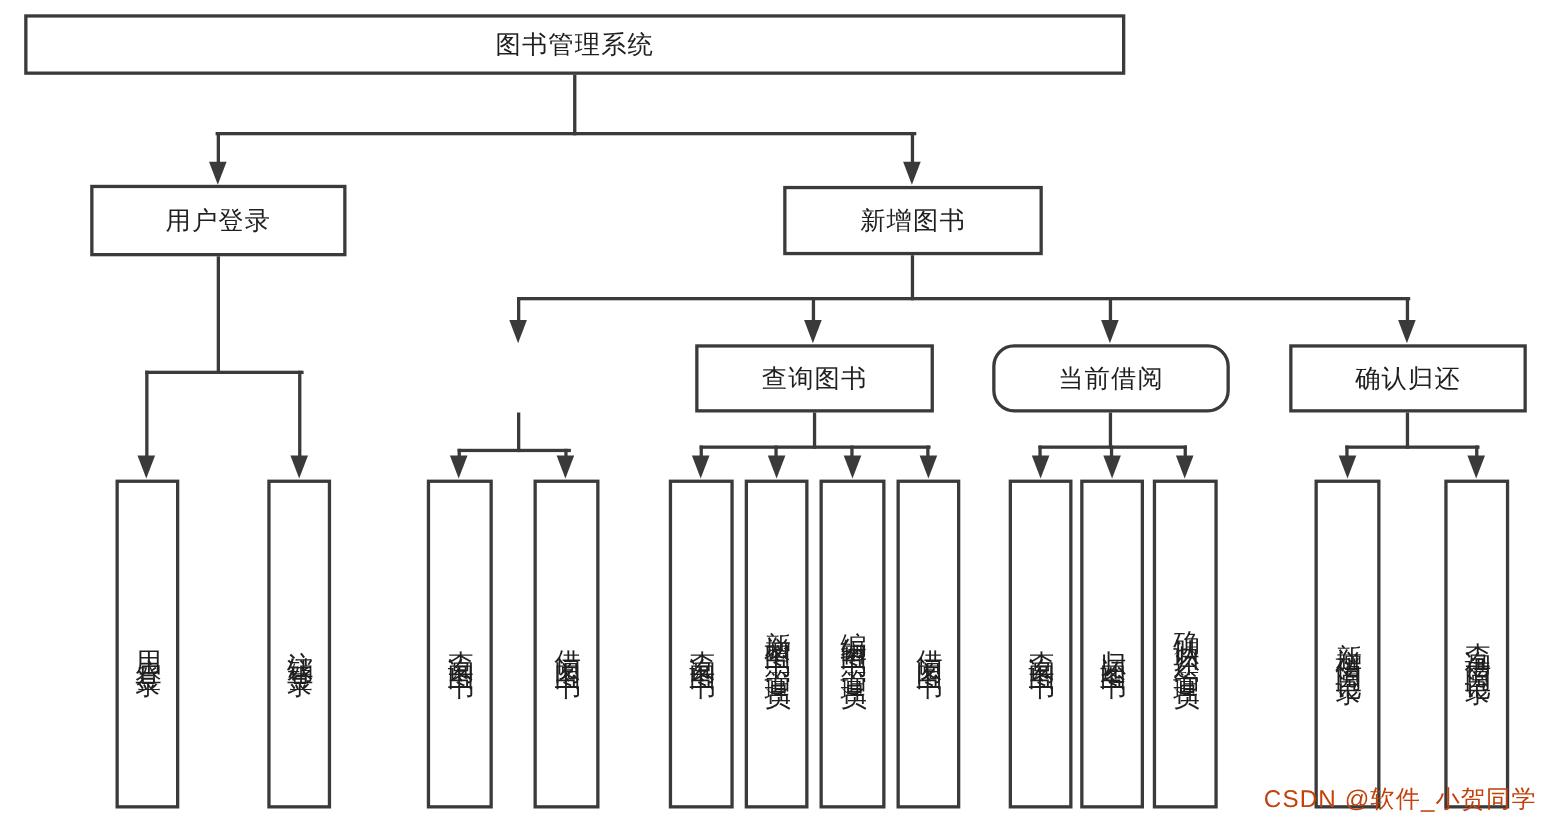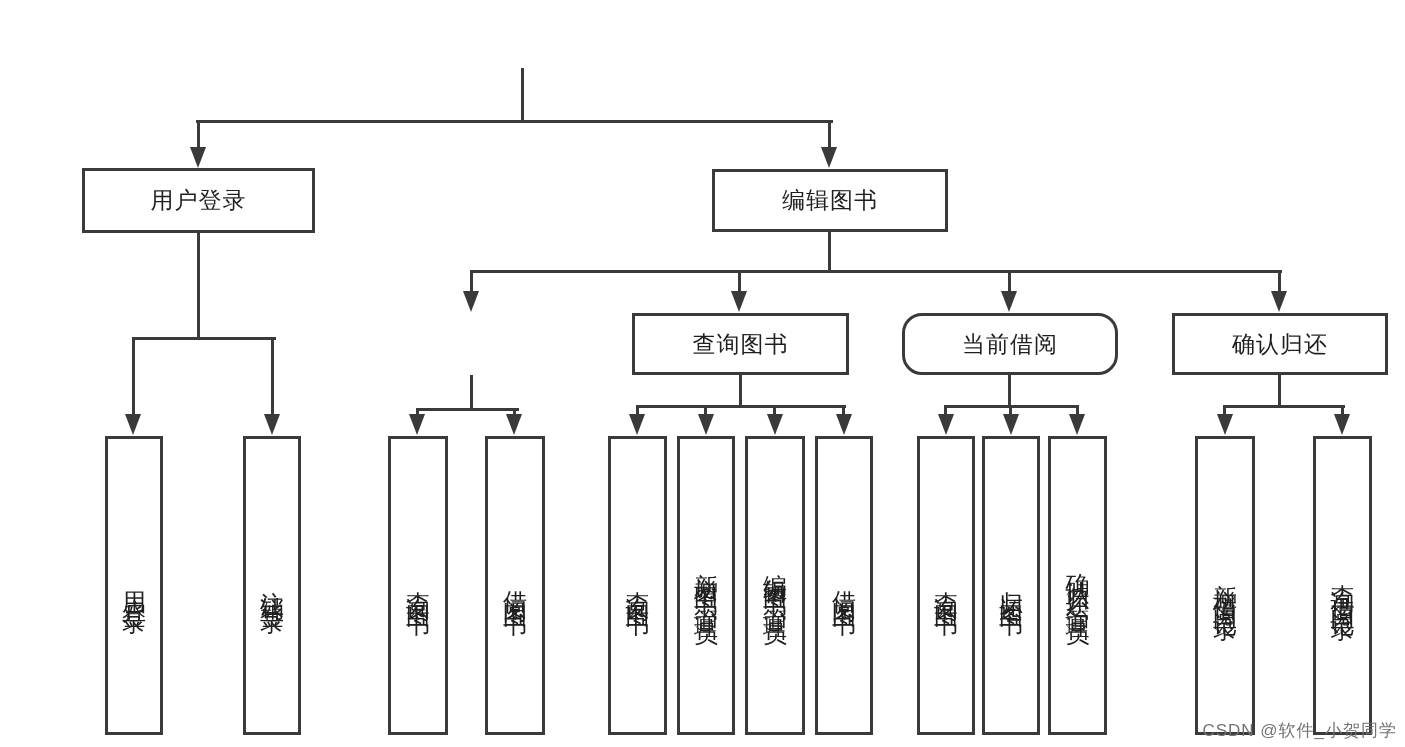--- a/index.html
+++ b/index.html
@@ -40,44 +40,47 @@
     position:absolute;
     width:0;height:0;
     border-left:8px solid transparent;
     border-right:8px solid transparent;
     border-top:21px solid var(--line);
   }
   .watermark{
     position:absolute;
     right:8px;
     bottom:5px;
-    font-size:17px;
-    color:#737373;
+    font-size:22px;
+    color:#c2410c;
     letter-spacing:1px;
     white-space:nowrap;
   }
 </style>
 </head>
 <body>
 
 <div class="stage">
 
+  <div class="box" style="left:22px;top:13px;width:1001px;height:55px;">
+    <span class="hlabel">图书管理系统</span>
+  </div>
 
   <div class="line" style="left:521px;top:68px;width:3px;height:55px;"></div>
   <div class="line" style="left:196px;top:120px;width:637px;height:3px;"></div>
   <div class="line" style="left:197px;top:120px;width:3px;height:30px;"></div>
   <div class="line" style="left:828px;top:120px;width:3px;height:30px;"></div>
   <div class="arrow" style="left:190px;top:147px;"></div>
   <div class="arrow" style="left:821px;top:147px;"></div>
 
   <div class="box" style="left:82px;top:168px;width:233px;height:65px;">
     <span class="hlabel">用户登录</span>
   </div>
   <div class="box" style="left:712px;top:169px;width:236px;height:63px;">
-    <span class="hlabel">编辑图书</span>
+    <span class="hlabel">新增图书</span>
   </div>
 
   <div class="line" style="left:197px;top:233px;width:3px;height:107px;"></div>
   <div class="line" style="left:132px;top:337px;width:144px;height:3px;"></div>
   <div class="line" style="left:132px;top:337px;width:3px;height:79px;"></div>
   <div class="line" style="left:271px;top:337px;width:3px;height:79px;"></div>
   <div class="arrow" style="left:125px;top:414px;"></div>
   <div class="arrow" style="left:264px;top:414px;"></div>
 
   <div class="line" style="left:828px;top:232px;width:3px;height:41px;"></div>

